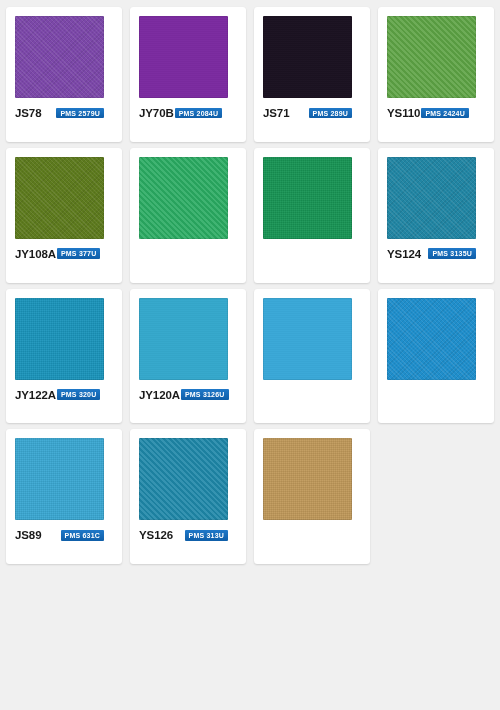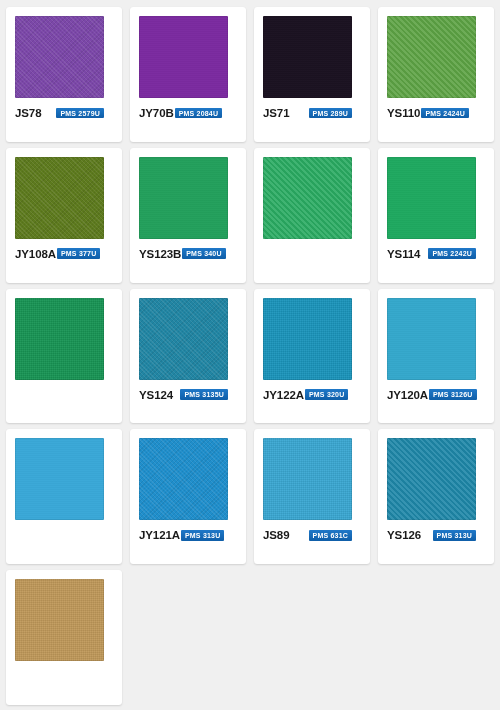--- a/index.html
+++ b/index.html
@@ -174,49 +174,27 @@
           <div class="tex weave"></div>
         </div>
       </div>
       <div class="label-row">
         <span class="code">JY108A</span>
         <span class="badge tight">PMS  377U</span>
       </div>
     </div>
     <div class="card">
       <div class="swatch-wrap">
-        <div class="swatch" style="background: rgb(35, 160, 92);">
-          <div class="tex flat"></div>
-        </div>
-      </div>
-      <div class="label-row">
-        <span class="code">YS123B</span>
-        <span class="badge tight">PMS 340U</span>
-      </div>
-    </div>
-    <div class="card">
-      <div class="swatch-wrap">
         <div class="swatch" style="background: rgb(42, 171, 98);">
           <div class="tex diag"></div>
         </div>
       </div>
     </div>
     <div class="card">
       <div class="swatch-wrap">
-        <div class="swatch" style="background: rgb(31, 169, 96);">
-          <div class="tex flat"></div>
-        </div>
-      </div>
-      <div class="label-row">
-        <span class="code">YS114</span>
-        <span class="badge">PMS 2242U</span>
-      </div>
-    </div>
-    <div class="card">
-      <div class="swatch-wrap">
         <div class="swatch" style="background: rgb(24, 150, 85);">
           <div class="tex fine"></div>
         </div>
       </div>
     </div>
     <div class="card">
       <div class="swatch-wrap">
         <div class="swatch" style="background: rgb(33, 133, 163);">
           <div class="tex weave"></div>
         </div>
@@ -254,24 +232,20 @@
           <div class="tex flat"></div>
         </div>
       </div>
     </div>
     <div class="card">
       <div class="swatch-wrap">
         <div class="swatch" style="background: rgb(31, 142, 203);">
           <div class="tex weave"></div>
         </div>
       </div>
-      <div class="label-row">
-        <span class="code">JY121A</span>
-        <span class="badge tight">PMS  313U</span>
-      </div>
     </div>
     <div class="card">
       <div class="swatch-wrap">
         <div class="swatch" style="background: rgb(59, 169, 212);">
           <div class="tex fine"></div>
         </div>
       </div>
       <div class="label-row">
         <span class="code">JS89</span>
         <span class="badge">PMS 631C</span>

